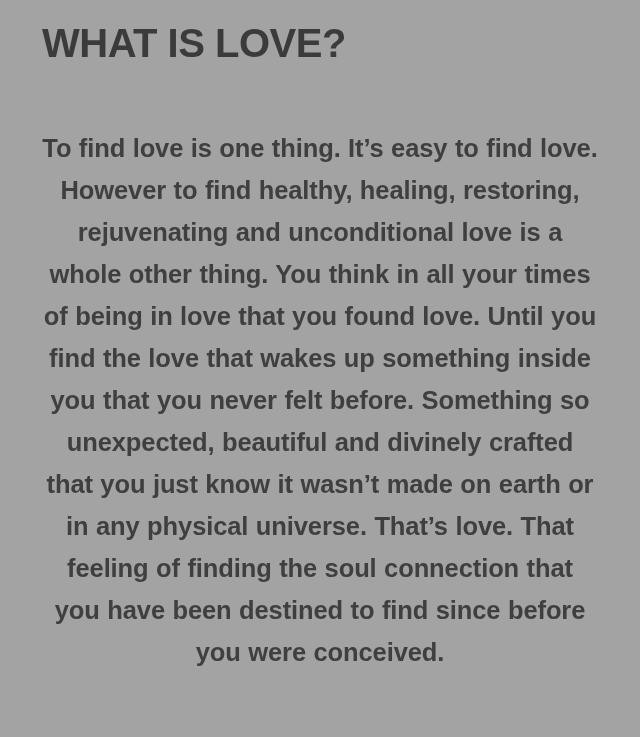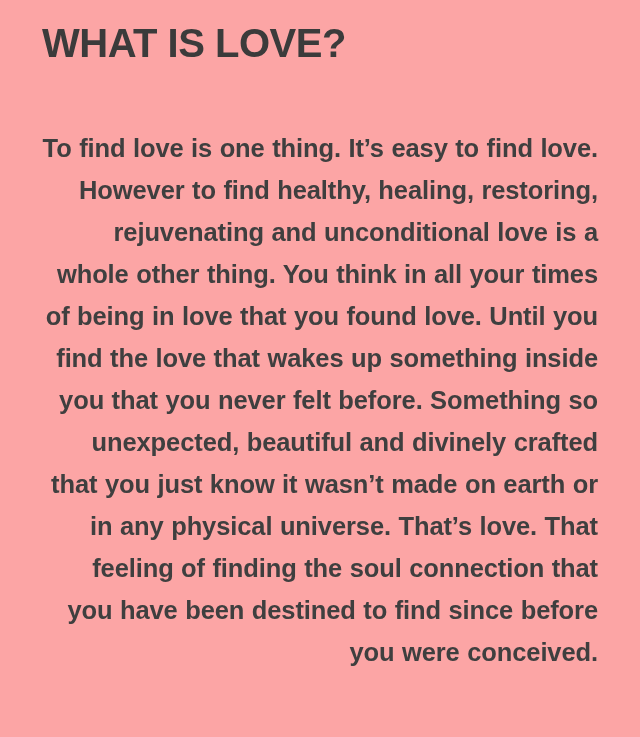--- a/index.html
+++ b/index.html
@@ -11,40 +11,40 @@
     height: 737px;
     background: #ffffff;
     font-family: "Liberation Sans", sans-serif;
     overflow: hidden;
   }
   .page {
     box-sizing: border-box;
     width: 640px;
     height: 737px;
     padding: 22px 42px 0 42px;
-    background: #fca5a5;
+    background: #a3a3a3;
   }
   .title {
     margin: 0;
     font-size: 40px;
     line-height: 1.08;
     font-weight: 800;
     letter-spacing: -0.5px;
     color: #3b3b3b;
     font-family: "Liberation Sans", sans-serif;
   }
   .body-text {
     margin: 0;
     padding-top: 62px;
     font-size: 25.5px;
     line-height: 42px;
     font-weight: 700;
     color: #3f3f3f;
     letter-spacing: -0.1px;
-    text-align: right;
+    text-align: center;
     word-spacing: 0.5px;
     font-family: "Liberation Sans", sans-serif;
   }
 </style>
 </head>
 <body>
 
 <div class="page">
   <h1 class="title">WHAT IS LOVE?</h1>
   <p class="body-text">To find love is one thing. It’s easy to find love. However to find healthy, healing, restoring, rejuvenating and unconditional love is a whole other thing. You think in all your times of being in love that you found love. Until you find the love that wakes up something inside you that you never felt before. Something so unexpected, beautiful and divinely crafted that you just know it wasn’t made on earth or in any physical universe. That’s love. That feeling of finding the soul connection that you have been destined to find since before you were conceived.</p>

